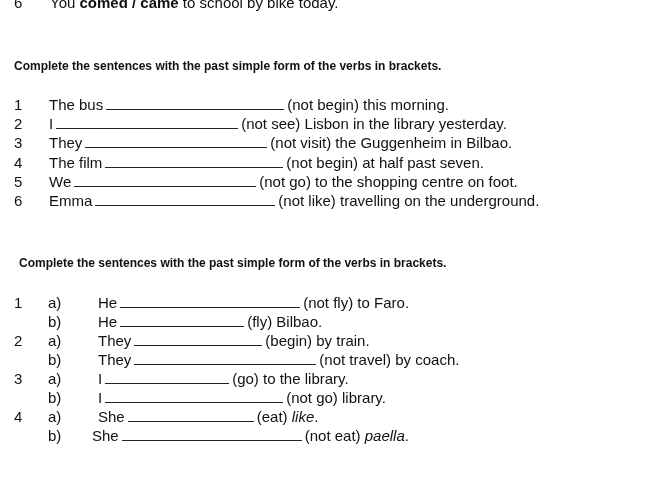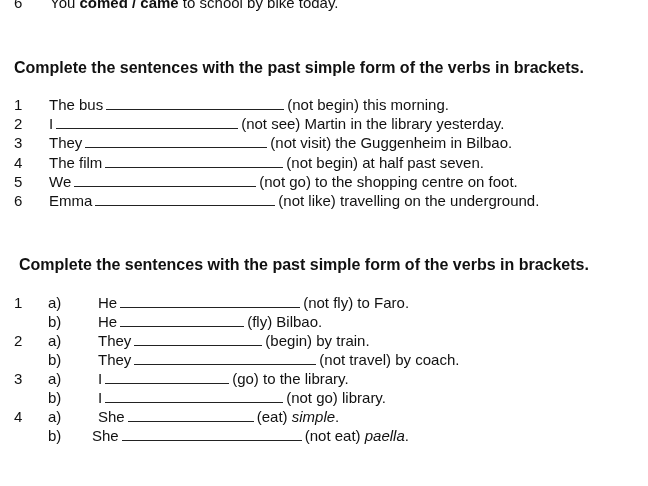--- a/index.html
+++ b/index.html
@@ -8,42 +8,42 @@
     background: #ffffff; color: #111111;
     font-family: "Liberation Sans", sans-serif;
     position: relative;
   }
   .line { position: absolute; white-space: nowrap; font-size: 15px; line-height: 18px; }
   .num { position: absolute; }
   .blank {
     display: inline-block; border-bottom: 1px solid #222;
     height: 13px; vertical-align: baseline; margin: 0 3px;
   }
-  .heading { position: absolute; font-weight: bold; font-size: 16px; white-space: nowrap; }
+  .heading { position: absolute; font-weight: bold; font-size: 12px; white-space: nowrap; }
   b { font-weight: bold; }
   i { font-style: italic; }
 </style>
 </head>
 <body>
 
 <div class="line" style="top:-6px; left:0;">
   <span class="num" style="left:14px;">6</span>
   <span style="position:absolute; left:50px;"><span>You </span><b>comed / came</b><span> to school by bike today.</span></span>
 </div>
 
 <div class="heading" style="top:59px; left:14px;">Complete the sentences with the past simple form of the verbs in brackets.</div>
 
 <div id="s1">
     <div class="line" style="top: 96px; left: 0px;">
       <span class="num" style="left:14px">1</span>
       <span style="position:absolute;left:49px"><span>The bus</span><span class="blank" style="width:178px"></span><span>(not begin) this morning.</span></span>
     </div>
     <div class="line" style="top: 115.2px; left: 0px;">
       <span class="num" style="left:14px">2</span>
-      <span style="position:absolute;left:49px"><span>I</span><span class="blank" style="width:182px"></span><span>(not see) Martin in the library yesterday.</span></span>
+      <span style="position:absolute;left:49px"><span>I</span><span class="blank" style="width:182px"></span><span>(not see) Lisbon in the library yesterday.</span></span>
     </div>
     <div class="line" style="top: 134.4px; left: 0px;">
       <span class="num" style="left:14px">3</span>
       <span style="position:absolute;left:49px"><span>They</span><span class="blank" style="width:182px"></span><span>(not visit) the Guggenheim in Bilbao.</span></span>
     </div>
     <div class="line" style="top: 153.6px; left: 0px;">
       <span class="num" style="left:14px">4</span>
       <span style="position:absolute;left:49px"><span>The film</span><span class="blank" style="width:178px"></span><span>(not begin) at half past seven.</span></span>
     </div>
     <div class="line" style="top: 172.8px; left: 0px;">
@@ -85,20 +85,20 @@
       <span style="position:absolute;left:98px"><span>I</span><span class="blank" style="width:124px"></span><span>(go) to the library.</span><i></i><span></span></span>
     </div>
     <div class="line" style="top: 389px; left: 0px;">
       <span class="num" style="left:14px"></span>
       <span class="num" style="left:48px">b)</span>
       <span style="position:absolute;left:98px"><span>I</span><span class="blank" style="width:178px"></span><span>(not go) library.</span><i></i><span></span></span>
     </div>
     <div class="line" style="top: 408px; left: 0px;">
       <span class="num" style="left:14px">4</span>
       <span class="num" style="left:48px">a)</span>
-      <span style="position:absolute;left:98px"><span>She</span><span class="blank" style="width:126px"></span><span>(eat) </span><i>simple</i><span>.</span></span>
+      <span style="position:absolute;left:98px"><span>She</span><span class="blank" style="width:126px"></span><span>(eat) </span><i>like</i><span>.</span></span>
     </div>
     <div class="line" style="top: 427px; left: 0px;">
       <span class="num" style="left:14px"></span>
       <span class="num" style="left:48px">b)</span>
       <span style="position:absolute;left:92px"><span>She</span><span class="blank" style="width:180px"></span><span>(not eat) </span><i>paella</i><span>.</span></span>
     </div>
   </div>
 
 </body></html>

